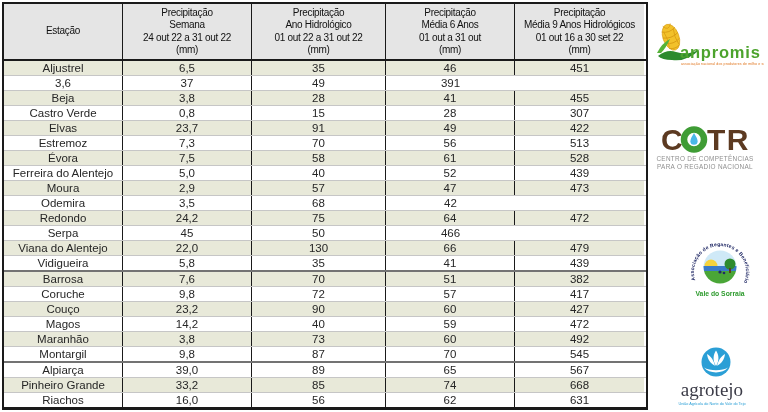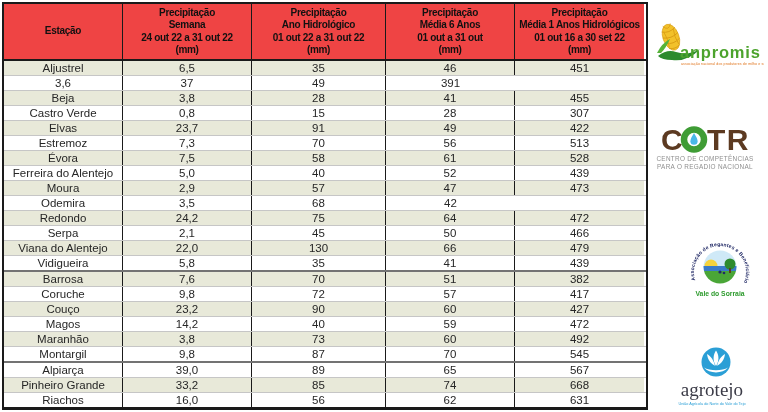--- a/index.html
+++ b/index.html
@@ -8,23 +8,23 @@
 
   
   .precip-table {
     position:absolute; left:2px; top:2px; width:646px; height:408px;
     border:2px solid #1a1a1a; border-bottom-width:3px;
     display:flex; flex-direction:column; background:#ffffff;
   }
   .grid-cols { display:grid; grid-template-columns:119px 129px 134px 129px 129px; }
   .header-row { height:57px; border-bottom:2px solid #1a1a1a; }
   .header-cell {
-    background:#ef4444; border-right:1.5px solid #1a1a1a;
+    background:#e5e5e5; border-right:1.5px solid #1a1a1a;
     display:flex; flex-direction:column; align-items:center; justify-content:center;
-    font-weight:bold; font-size:10px; line-height:12.5px; color:#111;
+    font-weight:normal; font-size:10px; line-height:12.5px; color:#111;
     letter-spacing:-0.3px; text-align:center; overflow:visible;
   }
   .header-cell div { white-space:nowrap; }
   .header-cell:last-child { border-right:none; }
   .table-body { flex:1; display:flex; flex-direction:column; }
   .row { flex:1 0 0; border-top:1px solid #c6c6c6; }
   .row:first-child { border-top:none; }
   .row.group-start { border-top:2px solid #737373; }
   .row.shaded .cell { background:#e8e9d9; }
   .cell {
@@ -64,21 +64,21 @@
           <div>(mm)</div>
         </div>
         <div class="header-cell">
           <div>Precipitação</div>
           <div>Média 6 Anos</div>
           <div>01 out a 31 out</div>
           <div>(mm)</div>
         </div>
         <div class="header-cell">
           <div>Precipitação</div>
-          <div>Média 1 Anos Hidrológicos</div>
+          <div>Média 9 Anos Hidrológicos</div>
           <div>01 out 16 a 30 set 22</div>
           <div>(mm)</div>
         </div>
       </div>
     <div class="table-body">
         <div class="row grid-cols shaded">
     <div class="cell">Aljustrel</div>
     <div class="cell">6,5</div>
     <div class="cell">35</div>
     <div class="cell">46</div>
@@ -147,21 +147,20 @@
   </div>
         <div class="row grid-cols shaded">
     <div class="cell">Redondo</div>
     <div class="cell">24,2</div>
     <div class="cell">75</div>
     <div class="cell">64</div>
     <div class="cell">472</div>
   </div>
         <div class="row grid-cols">
     <div class="cell">Serpa</div>
-    <div class="cell">2,1</div>
     <div class="cell">45</div>
     <div class="cell">50</div>
     <div class="cell">466</div>
   </div>
         <div class="row grid-cols shaded">
     <div class="cell">Viana do Alentejo</div>
     <div class="cell">22,0</div>
     <div class="cell">130</div>
     <div class="cell">66</div>
     <div class="cell">479</div>

